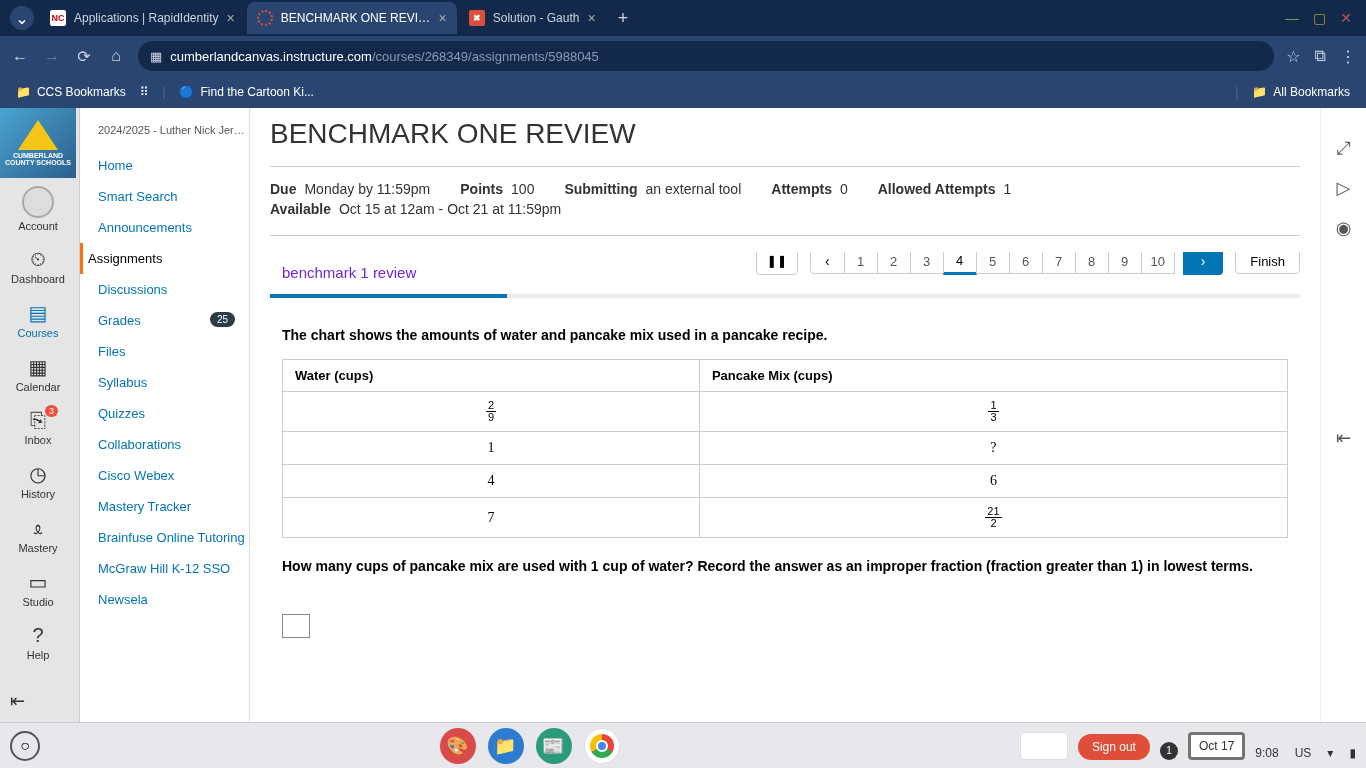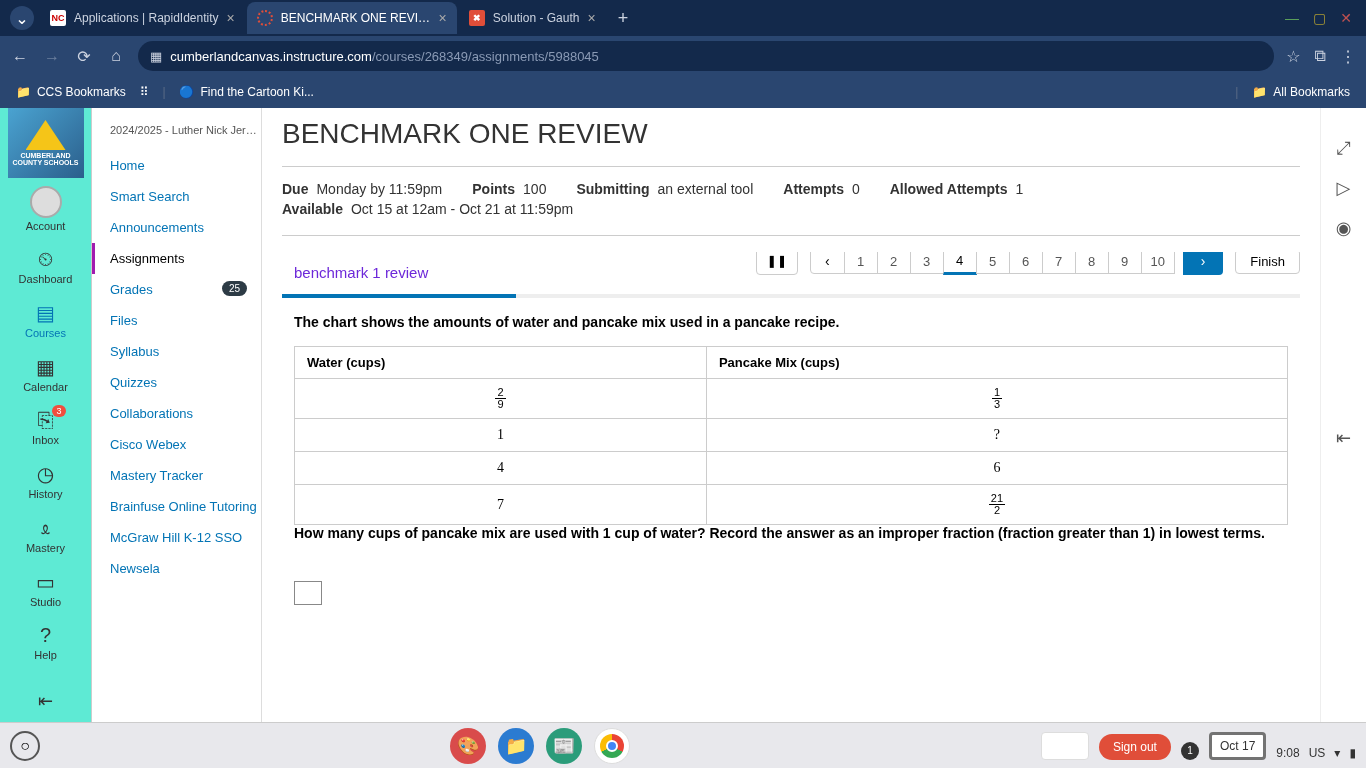--- a/index.html
+++ b/index.html
@@ -31,35 +31,35 @@
 .nav-right { display: flex; gap: 14px; color: #ccd3e0; font-size: 16px; }
 
 .bookmark-bar { display: flex; align-items: center; height: 32px; padding: 0 16px; background: #2a4670; gap: 14px; color: #fff; font-size: 12px; }
 .bm-item { display: flex; align-items: center; gap: 6px; cursor: pointer; }
 .bm-divider { color: #5a6a85; }
 .bm-right { margin-left: auto; display: flex; gap: 14px; }
 
 
 .canvas-app { display: flex; height: 614px; background: #fff; }
 
-.global-nav { width: 92px; background: #5eead4; display: flex; flex-direction: column; align-items: center; border-right: 1px solid #ccc; }
+.global-nav { width: 80px; background: #e5e5e5; display: flex; flex-direction: column; align-items: flex-start; border-right: 1px solid #ccc; }
 .nav-logo { width: 76px; height: 70px; background: linear-gradient(135deg, #4aa3d1, #2b5f8c); display: flex; align-items: center; justify-content: center; flex-direction: column; }
 .nav-logo-shape { width: 40px; height: 30px; background: #f5c518; clip-path: polygon(50% 0, 100% 100%, 0 100%); position: relative; }
 .nav-logo-text { font-size: 7px; color: #fff; font-weight: bold; text-align: center; line-height: 1; margin-top: 2px; }
 .gnav-item { width: 76px; padding: 8px 0; display: flex; flex-direction: column; align-items: center; color: #333; font-size: 11px; cursor: pointer; position: relative; }
 .gnav-item.active { color: #0374B5; }
 .gnav-icon { font-size: 20px; margin-bottom: 2px; }
 .gnav-avatar { width: 32px; height: 32px; border-radius: 50%; background: #ddd; border: 2px solid #aaa; margin-bottom: 2px; }
 .gnav-badge { position: absolute; top: 4px; right: 18px; background: #f04e3e; color: #fff; font-size: 9px; border-radius: 8px; padding: 1px 4px; }
 .gnav-collapse { margin-top: auto; padding: 10px; font-size: 18px; color: #333; }
 
 .course-nav { width: 170px; background: #fff; border-right: 1px solid #ddd; padding: 16px 4px 16px 18px; }
 .crumb { font-size: 11px; color: #555; margin-bottom: 14px; white-space: nowrap; overflow: hidden; text-overflow: ellipsis; }
 .cnav-item { display: block; color: #0374B5; font-size: 13px; padding: 8px 0; cursor: pointer; position: relative; }
-.cnav-item.active { color: #000; font-weight: 500; border-left: 3px solid #a21caf; margin-left: -18px; padding-left: 15px; }
+.cnav-item.active { color: #000; font-weight: 500; border-left: 3px solid #f97316; margin-left: -18px; padding-left: 5px; }
 .cnav-badge { position: absolute; right: 10px; top: 7px; background: #2d3b45; color: #fff; font-size: 10px; border-radius: 10px; padding: 2px 7px; }
 
 .content { flex: 1; padding: 0 20px; overflow: hidden; }
 .page-title { font-size: 28px; font-weight: 500; color: #333; padding: 10px 0 16px; }
 .meta-bar { border-top: 1px solid #ccc; border-bottom: 1px solid #ccc; padding: 14px 0; font-size: 14px; color: #333; }
 .meta-row { display: flex; gap: 30px; flex-wrap: wrap; margin-bottom: 4px; }
 .meta-label { font-weight: bold; margin-right: 8px; }
 
 .tool-frame { margin-top: 16px; }
 .tool-header { display: flex; align-items: center; height: 40px; overflow: hidden; }
@@ -68,23 +68,23 @@
 .pause-btn { border: 1px solid #ccc; border-radius: 4px; padding: 6px 10px; font-size: 12px; cursor: pointer; }
 .q-nav { display: flex; align-items: center; }
 .q-prev { border: 1px solid #ccc; padding: 4px 14px; border-radius: 4px 0 0 4px; cursor: pointer; font-size: 14px; }
 .q-num { border: 1px solid #ccc; padding: 4px 0; width: 34px; text-align: center; cursor: pointer; font-size: 13px; margin-left: -1px; color: #555; }
 .q-num.active { border-bottom: 3px solid #0374B5; color: #000; }
 .q-next { background: #0374B5; color: #fff; padding: 6px 18px; border-radius: 0 4px 4px 0; cursor: pointer; font-size: 14px; margin-left: 8px; }
 .finish-btn { border: 1px solid #ccc; border-radius: 4px; padding: 4px 14px; font-size: 13px; cursor: pointer; }
 .progress-bar { height: 4px; background: #eee; margin-top: 2px; }
 .progress-fill { width: 23%; height: 100%; background: #0374B5; }
 
-.question-area { padding: 16px 12px; }
+.question-area { padding: 29px 12px; }
 .q-prompt { font-weight: bold; font-size: 14px; margin-bottom: 16px; }
-.data-table { width: 100%; border-collapse: collapse; }
+.data-table { width: 100%; border-collapse: collapse; margin-bottom: 20px; }
 .data-table th, .data-table td { border: 1px solid #ccc; padding: 8px 12px; font-size: 13px; }
 .data-table th { text-align: left; font-weight: bold; background: #fff; }
 .data-table td { text-align: center; font-family: 'Times New Roman', serif; font-size: 14px; }
 .frac { display: inline-block; text-align: center; font-size: 11px; line-height: 1; vertical-align: middle; }
 .frac .num { display: block; border-bottom: 1px solid #000; padding: 0 2px; }
 .frac .den { display: block; padding: 0 2px; }
 .q-followup { font-weight: bold; font-size: 14px; margin-bottom: 40px; }
 .answer-box { width: 28px; height: 24px; border: 1px solid #888; }
 
 .side-tools { width: 46px; display: flex; flex-direction: column; align-items: center; padding-top: 30px; gap: 18px; border-left: 1px solid #eee; }
@@ -99,21 +99,21 @@
 .app-g1 { background: #d94b4b; }
 .app-g2 { background: #2b7bd1; }
 .app-g3 { background: #2b9c7a; }
 .app-chrome { background: #fff; border: 1px solid #ddd; }
 .chrome-icon { width: 24px; height: 24px; border-radius: 50%; background: conic-gradient(#ea4335 0 120deg, #34a853 120deg 240deg, #fbbc05 240deg 360deg); position: relative; }
 .chrome-icon::after { content: ''; position: absolute; inset: 6px; border-radius: 50%; background: #4285f4; border: 2px solid #fff; }
 .shelf-right { display: flex; align-items: flex-end; gap: 10px; font-size: 12px; color: #333; }
 .sign-out-btn { background: #e04e39; color: #fff; border-radius: 14px; padding: 6px 14px; font-size: 12px; cursor: pointer; }
 .shelf-notif { width: 18px; height: 18px; border-radius: 50%; background: #333; color: #fff; display: flex; align-items: center; justify-content: center; font-size: 10px; cursor: pointer; }
 .shelf-pill { background: #fff; border: 3px solid #737373; border-radius: 4px; padding: 4px 8px; cursor: pointer; }
-.shelf-status { display: flex; align-items: center; gap: 9px; }
+.shelf-status { display: flex; align-items: center; gap: 16px; }
 .shelf-ext { width: 48px; height: 28px; background: #fff; border: 1px solid #ddd; border-radius: 4px; }
 </style>
 </head>
 <body>
 
 <div class="browser-chrome">
   <div class="tab-bar">
     <div class="tab-dropdown">⌄</div>
     <div class="tab">
       <span class="tab-favicon fav-nc">NC</span>
@@ -209,20 +209,21 @@
       </div>
     <div class="gnav-collapse">⇤</div>
   </div>
 
   <div class="course-nav">
     <div class="crumb">2024/2025 - Luther Nick Jeral...</div>
     <a class="cnav-item">Home</a>
     <a class="cnav-item">Smart Search</a>
     <a class="cnav-item">Announcements</a>
     <a class="cnav-item active">Assignments</a>
+    <a class="cnav-item">Discussions</a>
     <a class="cnav-item"><span>Grades</span><span class="cnav-badge">25</span></a>
     <a class="cnav-item">Files</a>
     <a class="cnav-item">Syllabus</a>
     <a class="cnav-item">Quizzes</a>
     <a class="cnav-item">Collaborations</a>
     <a class="cnav-item">Cisco Webex</a>
     <a class="cnav-item">Mastery Tracker</a>
     <a class="cnav-item">Brainfuse Online Tutoring</a>
     <a class="cnav-item">McGraw Hill K-12 SSO</a>
     <a class="cnav-item">Newsela</a>

